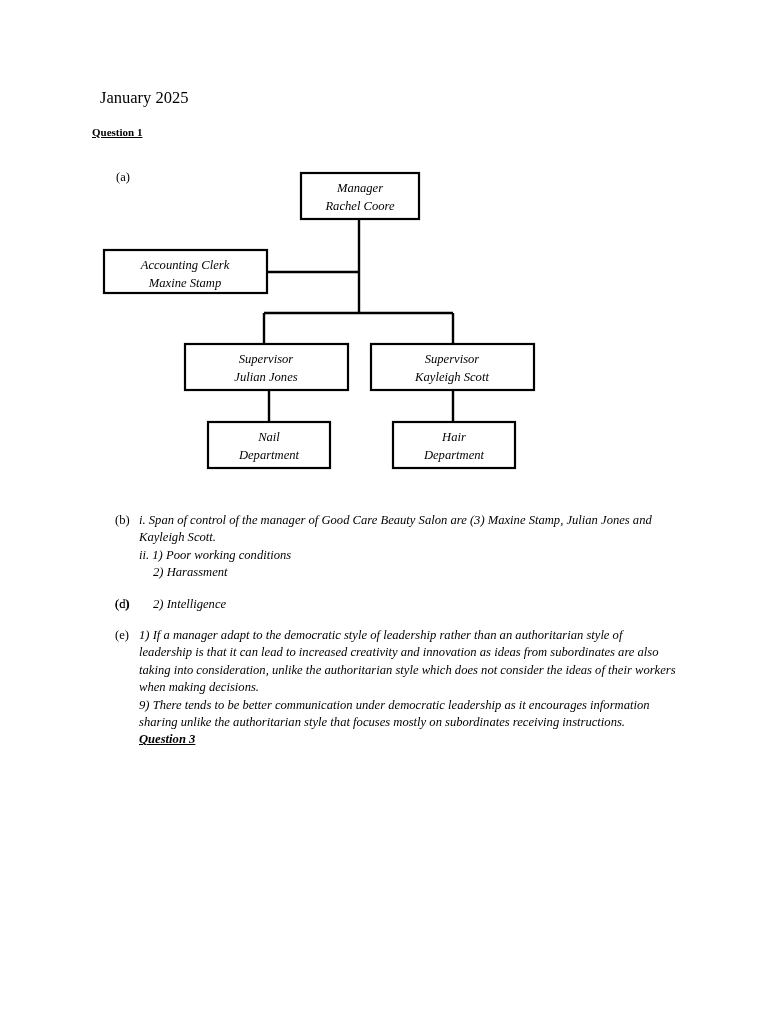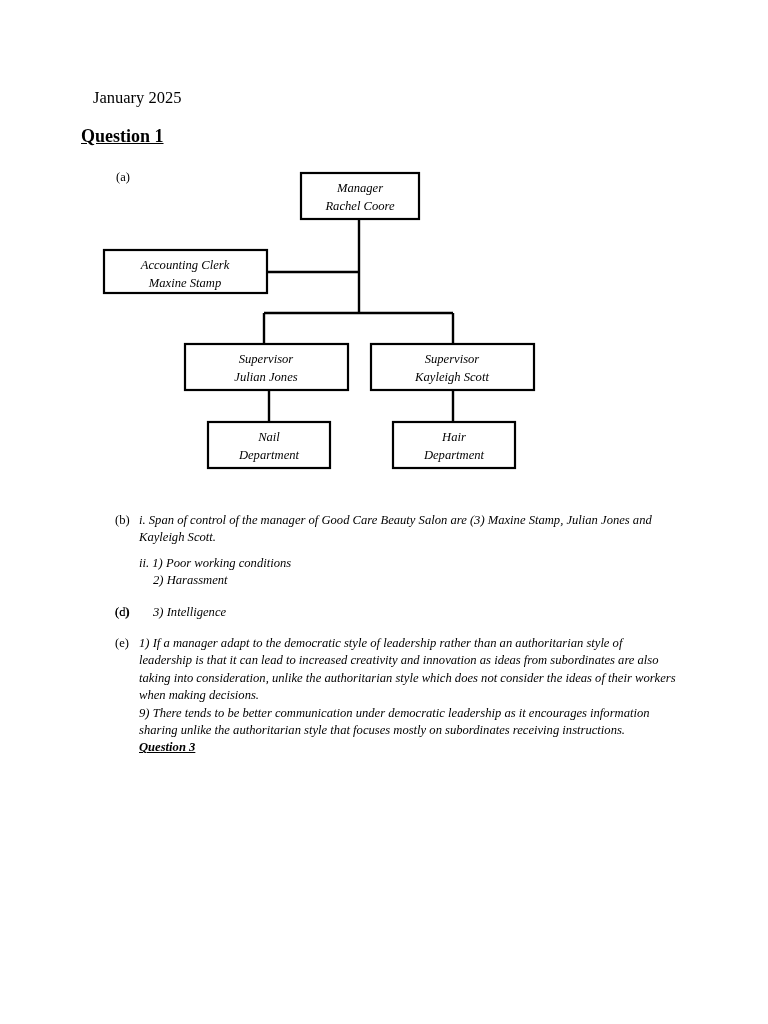--- a/index.html
+++ b/index.html
@@ -20,31 +20,31 @@
     position: absolute;
     left: 0; top: 0;
     width: 768px;
     height: 1024px;
     background: #fff;
   }
 
   
   .doc-title {
     position: absolute;
-    left: 93px;
+    left: 100px;
     top: 88px;
     font-size: 16.5px;
     line-height: 20px;
     white-space: nowrap;
   }
   .question-heading {
     position: absolute;
-    left: 81px;
+    left: 92px;
     top: 126px;
-    font-size: 18px;
+    font-size: 11px;
     font-weight: bold;
     text-decoration: underline;
     white-space: nowrap;
   }
 
   
   .chart-label {
     position: absolute;
     left: 116px;
     top: 170px;
@@ -93,21 +93,21 @@
   .ans-tag {
     position: absolute;
     left: 0;
     top: 0;
   }
   .ans-body p {
     margin: 0;
     font-style: italic;
   }
   .ans-body p.spaced {
-    margin-top: 8px;
+    margin-top: 0;
   }
   .sub-indent {
     padding-left: 14px;
     display: block;
   }
   .tail-heading {
     font-weight: bold;
     text-decoration: underline;
     display: inline-block;
   }
@@ -192,21 +192,21 @@
     <div class="ans-block">
       <span class="ans-tag">(c)</span>
       <div class="ans-body">
       </div>
     </div>
 
     <div class="ans-block">
       <span class="ans-tag">(d)</span>
       <div class="ans-body">
         <p>
-            <span class="sub-indent">3) Intelligence</span>
+            <span class="sub-indent">2) Intelligence</span>
           </p>
       </div>
     </div>
 
     <div class="ans-block">
       <span class="ans-tag">(e)</span>
       <div class="ans-body">
         <p>1) If a manager adapt to the democratic style of leadership rather than an authoritarian style of leadership is that it can lead to increased creativity and innovation as ideas from subordinates are also taking into consideration, unlike the authoritarian style which does not consider the ideas of their workers when making decisions.</p>
         <p>9) There tends to be better communication under democratic leadership as it encourages information sharing unlike the authoritarian style that focuses mostly on subordinates receiving instructions.</p>
         <p><span class="tail-heading">Question 3</span></p>

